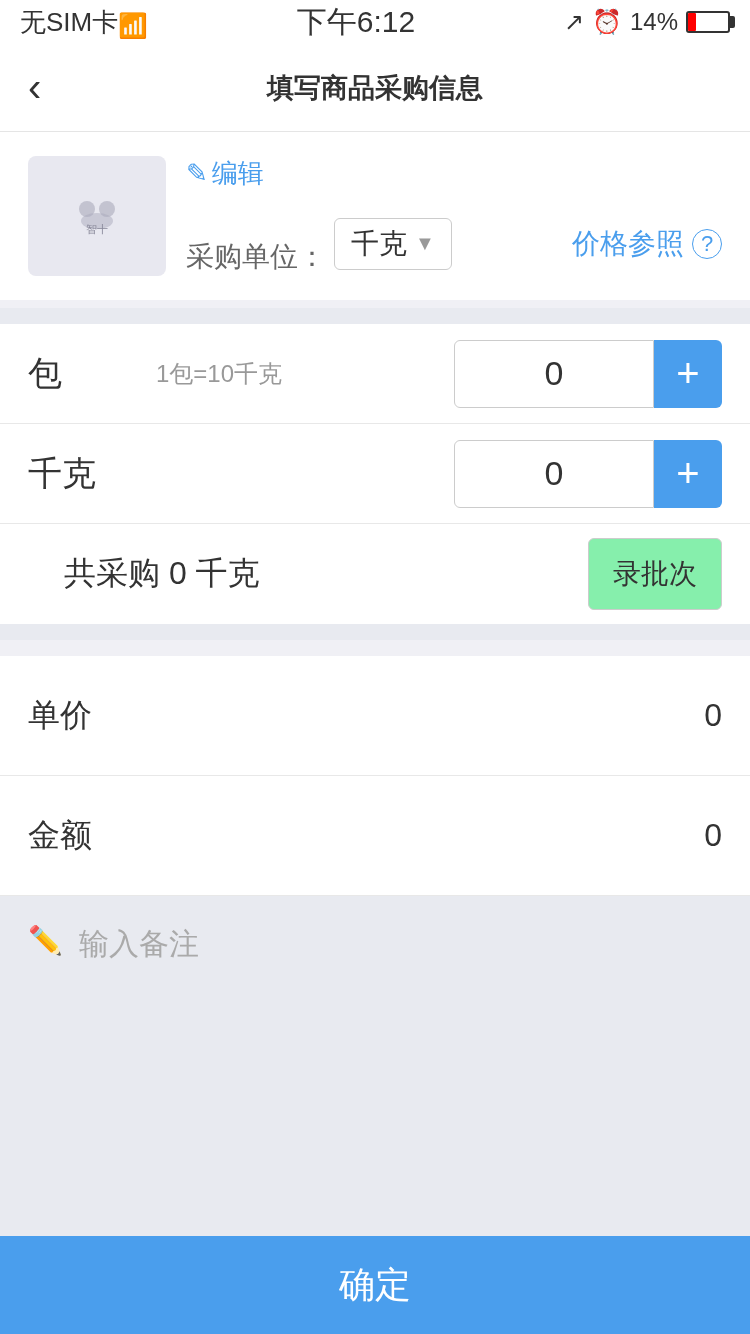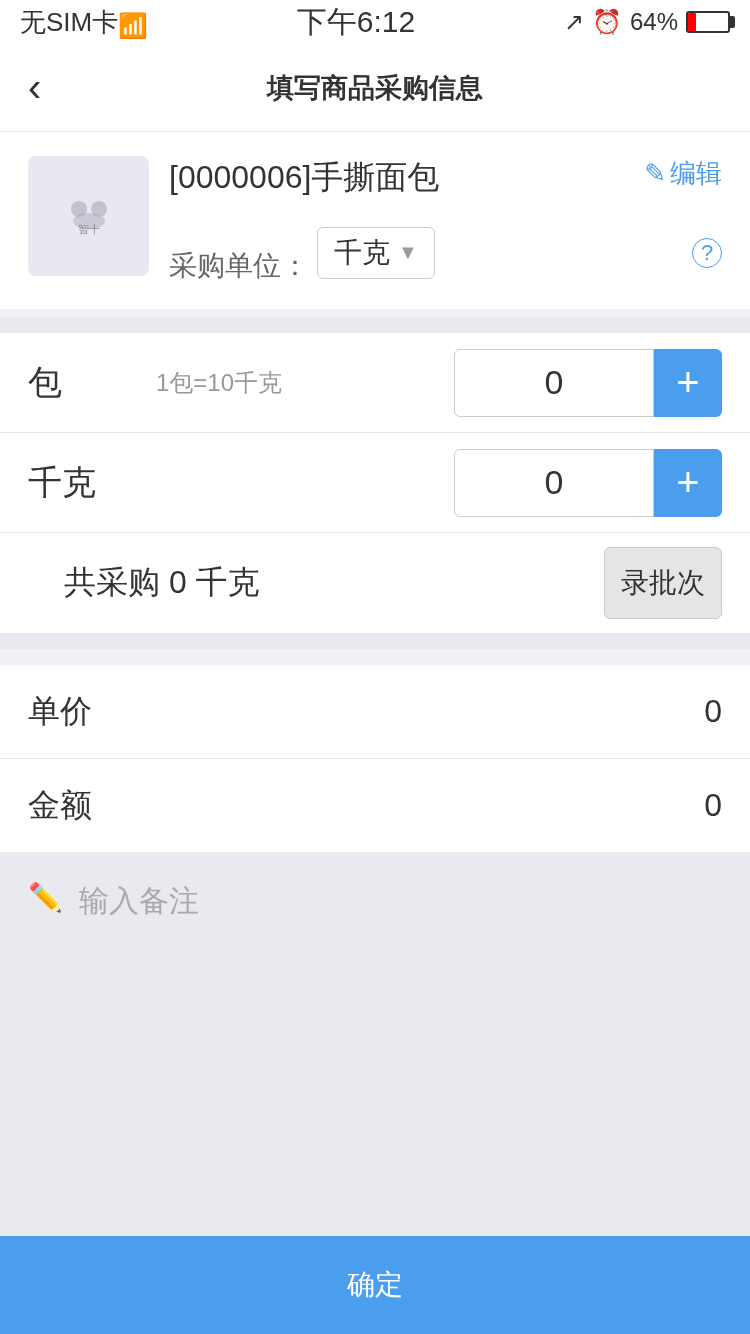--- a/index.html
+++ b/index.html
@@ -92,21 +92,21 @@
     .product-card {
       background: #fff;
       margin-top: 0;
       padding: 24px 28px;
       display: flex;
       align-items: flex-start;
       gap: 20px;
       border-bottom: 8px solid #f0f0f5;
     }
     .product-image {
-      width: 121px;
+      width: 138px;
       height: 120px;
       background: #e8e8f0;
       border-radius: 8px;
       display: flex;
       align-items: center;
       justify-content: center;
       flex-shrink: 0;
       color: #0369a1;
       font-size: 48px;
     }
@@ -227,41 +227,41 @@
       padding: 0 28px;
       height: 100px;
       background: #fff;
     }
     .summary-text {
       font-size: 32px;
       color: #333;
       margin-left: 36px;
     }
     .batch-btn {
-      padding: 16px 16px;
+      padding: 16px 24px;
       border: 1px solid #ccc;
       border-radius: 6px;
       font-size: 28px;
       color: #333;
-      background: #e5e5e5;
+      background: #86efac;
       cursor: pointer;
       margin-left: 36px;
     }
 
     
     .price-section {
       background: #fff;
       margin-top: 16px;
     }
     .price-row {
       display: flex;
       align-items: center;
       justify-content: space-between;
       padding: 0 28px;
-      height: 94px;
+      height: 120px;
       border-bottom: 1px solid #e8e8e8;
     }
     .price-row-label {
       font-size: 32px;
       color: #333;
     }
     .price-row-value {
       font-size: 32px;
       color: #333;
     }
@@ -293,21 +293,21 @@
       left: 0;
       width: 750px;
       background: #4a9eed;
       height: 98px;
       display: flex;
       align-items: center;
       justify-content: center;
       cursor: pointer;
     }
     .confirm-btn-text {
-      font-size: 28px;
+      font-size: 36px;
       color: #fff;
       font-weight: 400;
     }
 
     
     .wifi-icon {
       font-size: 24px;
     }
   </style>
 </head>
@@ -315,21 +315,21 @@
 
 <div class="status-bar">
   <div class="status-left">
     <span>无SIM卡</span>
     <span class="wifi-icon">📶</span>
   </div>
   <div class="status-center">下午6:12</div>
   <div class="status-right">
     <span>↗</span>
     <span>⏰</span>
-    <span>64%</span>
+    <span>14%</span>
     <div class="battery">
       <div class="battery-fill"></div>
     </div>
   </div>
 </div>
 
 <div class="nav-bar">
   <span class="nav-back">‹</span>
   <span class="nav-title">填写商品采购信息</span>
 </div>
@@ -338,35 +338,35 @@
   <div class="product-image">
     <svg width="60" height="50" viewBox="0 0 60 50" fill="none">
       <circle cx="20" cy="18" r="8" fill="#aab" opacity="0.6"></circle>
       <circle cx="40" cy="18" r="8" fill="#aab" opacity="0.6"></circle>
       <ellipse cx="30" cy="30" rx="16" ry="8" fill="#aab" opacity="0.5"></ellipse>
       <text x="50%" y="78%" text-anchor="middle" font-size="11" fill="#889" dy=".3em">智十</text>
     </svg>
   </div>
   <div class="product-info">
     <div class="product-header">
-      <span class="product-name">[0000006]手撕面包</span>
       <span class="edit-link">
         <span>✎</span>
         <span>编辑</span>
       </span>
     </div>
     <div class="purchase-unit">
       <div style="display:flex;align-items:center;gap:8px;">
         <span class="unit-label">采购单位：</span>
         <div class="unit-select">
           <span>千克</span>
           <span style="font-size:20px;color:#999;">▼</span>
         </div>
       </div>
       <div class="price-ref">
+        <span>价格参照</span>
         <span style="border:1px solid #4a9eed;border-radius:50%;width:30px;height:30px;display:inline-flex;align-items:center;justify-content:center;font-size:22px;">?</span>
       </div>
     </div>
   </div>
 </div>
 
 <div class="section-divider"></div>
 
 <div class="input-section">
 

